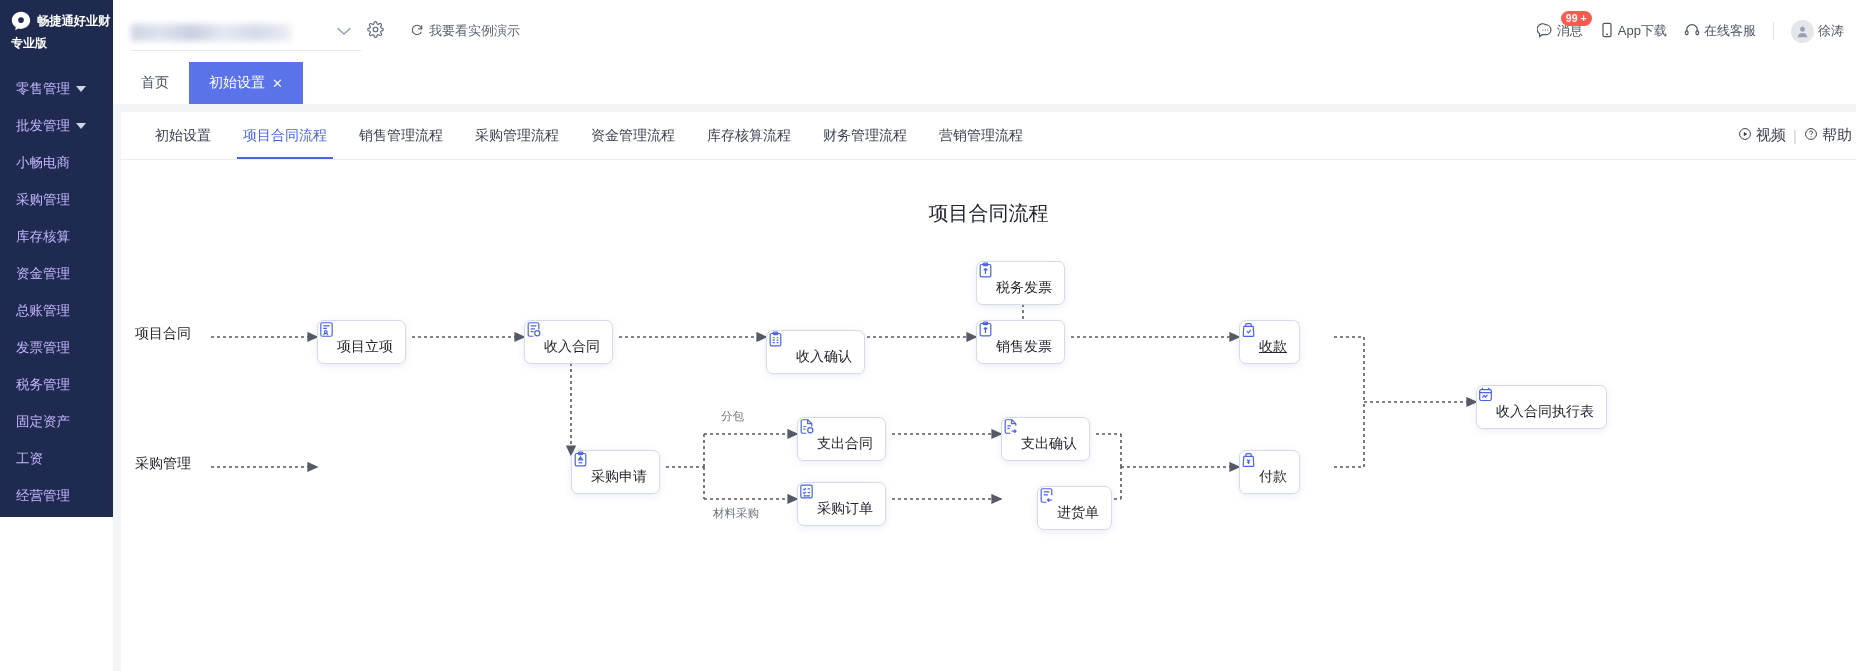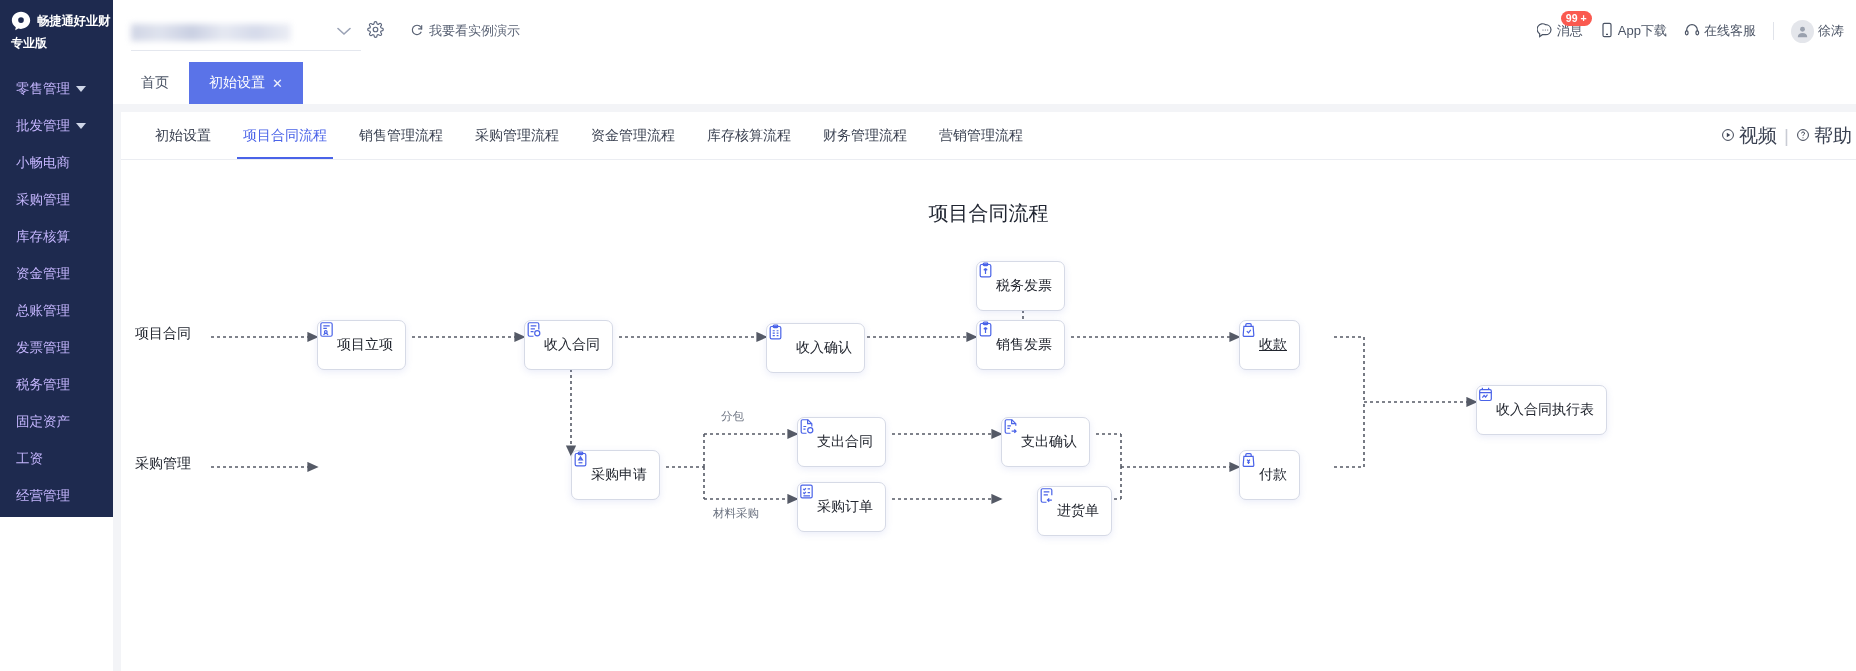--- a/index.html
+++ b/index.html
@@ -86,36 +86,36 @@
     padding-left:18px; border-bottom:1px solid #ebedf2;
   }
   .stab {
     font-size:14px; color:#3b4252; padding:0 16px; height:47px;
     display:flex; align-items:center; cursor:pointer; position:relative; white-space:nowrap;
   }
   .stab.active { color:#4a63e8; }
   .stab.active::after {
     content:""; position:absolute; left:10px; right:10px; bottom:0; height:2.5px; background:#4a63e8;
   }
-  .subtabs-right { margin-left:auto; display:flex; align-items:center; gap:7px; padding-right:4px; color:#3b4252; font-size:19px;}
+  .subtabs-right { margin-left:auto; display:flex; align-items:center; gap:7px; padding-right:4px; color:#3b4252; font-size:15px;}
   .sr-item { display:flex; align-items:center; gap:4px; cursor:pointer; white-space:nowrap;}
   .sr-sep { color:#c9ccd4; }
 
   .diagram-title {
     text-align:center; font-size:20px; color:#1f2430; margin-top:40px; font-weight:400;
   }
 
   
   .flow { position:relative; width:100%; height:420px; }
   .flow svg { position:absolute; inset:0; }
   .node {
-    position:absolute; display:flex; align-items:center; gap:7px;
+    position:absolute; display:flex; align-items:flex-end; gap:7px;
     background:#fff; border:1px solid #d6dae6; border-radius:7px;
     padding:7px 12px; font-size:14px; color:#22262f; white-space:nowrap;
-    box-shadow:0 2px 7px rgba(96,110,200,.13); cursor:pointer; height:50px;
+    box-shadow:0 2px 7px rgba(96,110,200,.13); cursor:pointer; height:44px;
   }
   .node svg { flex:0 0 auto; }
   .rowlabel { position:absolute; font-size:14px; color:#22262f; white-space:nowrap; }
   .edgelabel { position:absolute; font-size:11.5px; color:#6b7280; white-space:nowrap; }
 </style>
 </head>
 <body>
 
 <div class="app">
 
@@ -389,21 +389,21 @@
             <span>
               <svg width="17" height="17" viewBox="0 0 24 24" fill="none" stroke="#4a63e8" stroke-width="1.7">
                 <path d="M19.5 12V4.5a2 2 0 0 0-2-2h-11a2 2 0 0 0-2 2v15a2 2 0 0 0 2 2H12"></path>
                 <path d="M8 7h8M8 11h6M8 15h4"></path>
                   <circle cx="17.3" cy="17.3" r="3.6"></circle>
               </svg>
             </span>
             <span>收入合同</span>
           </div>
 
-          <div class="node" style="left:645px; top:96px;padding-left:22px;">
+          <div class="node" style="left:645px; top:103px;padding-left:22px;">
             <span>
               <svg width="17" height="17" viewBox="0 0 24 24" fill="none" stroke="#4a63e8" stroke-width="1.7">
                 <rect x="4.5" y="3.5" width="15" height="17.5" rx="2"></rect>
                 <rect x="8.8" y="1.6" width="6.4" height="3.4" rx="1.2"></rect>
                 <path d="M8 9.5h3M8 13h3M8 16.5h3M13.6 9.5h2.6M13.6 13h2.6M13.6 16.5h2.6"></path>
               </svg>
             </span>
             <span>收入确认</span>
           </div>
 

